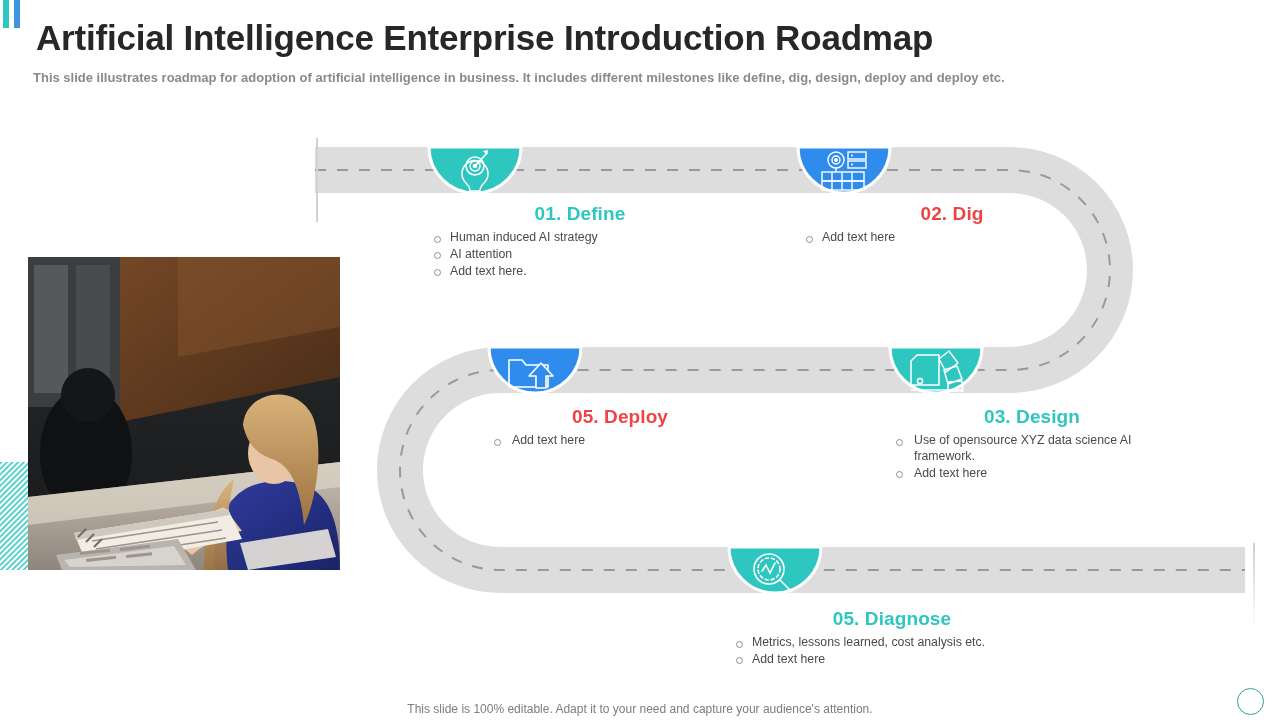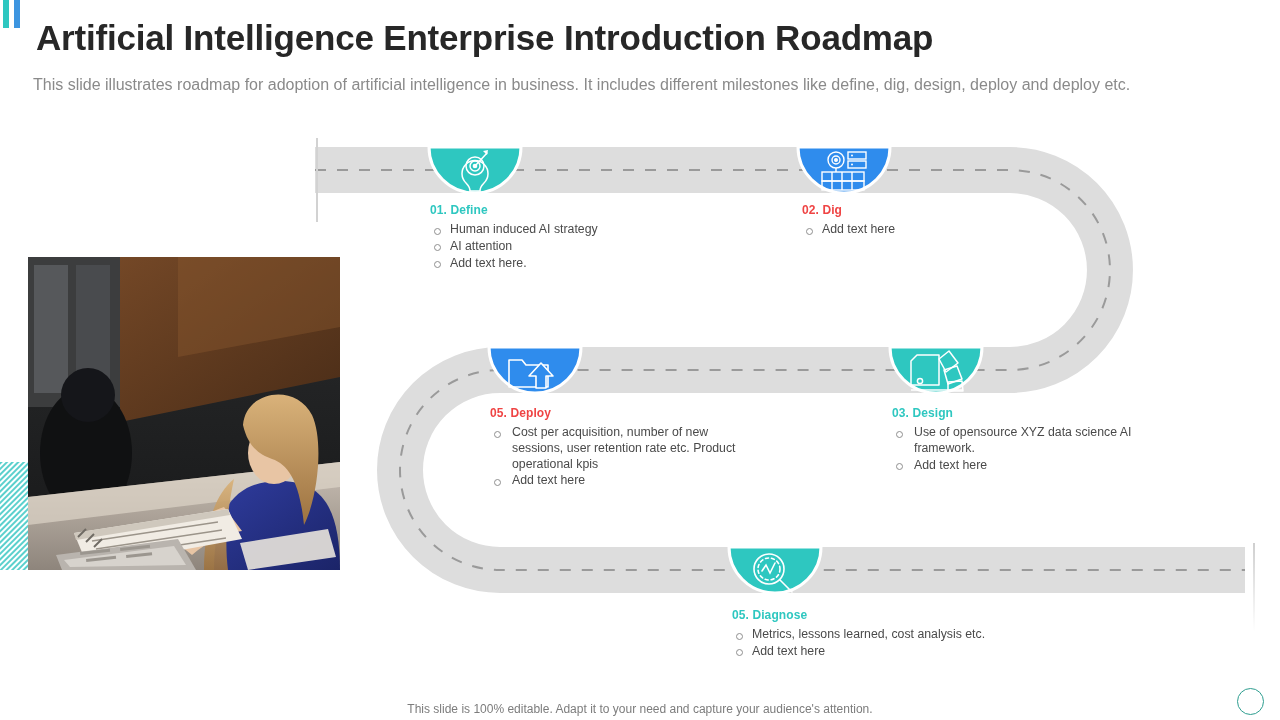--- a/index.html
+++ b/index.html
@@ -16,38 +16,38 @@
   #accent-bars .bar.teal { left:3px;  background:#2ec7c0; }
   #accent-bars .bar.blue { left:14px; background:#3d95e0; }
 
   
   #page-title {
     position:absolute; left:36px; top:18px;
     font-size:35px; font-weight:700; color:#272727;
     letter-spacing:-0.2px; white-space:nowrap;text-align:center;
   }
   #page-subtitle {
-    position:absolute; left:33px; top:76px;
-    font-size:16px; color:#8a8a8a; white-space:nowrap;
+    position:absolute; left:33px; top:70px;
+    font-size:13px; color:#8a8a8a; white-space:nowrap;font-weight:bold;
   }
 
   
   #hatch-deco { position:absolute; left:0; top:462px; width:28px; height:108px; }
 
   
   #photo { position:absolute; left:28px; top:257px; width:312px; height:313px;
            overflow:hidden; background:#2b2b2b; }
   #photo svg { display:block; }
 
   
   #roadmap { position:absolute; left:0; top:0; width:1280px; height:720px; }
 
   
   .milestone { position:absolute; }
-  .ms-title { font-size:12px; font-weight:700; margin-bottom:5px; letter-spacing:0.1px; }
+  .ms-title { font-size:19px; font-weight:700; margin-bottom:5px; letter-spacing:0.1px;text-align:center; }
   .ms-title.teal { color:#2ec7c0; }
   .ms-title.blue { color:#ef4444; }
   .ms-list { list-style:none; }
   .ms-list li {
     position:relative; padding-left:20px;
     font-size:12.3px; color:#4a4a4a; line-height:15.8px; margin-bottom:1px;
   }
   .ms-list li::before {
     content:""; position:absolute; left:4px; top:5.5px;
     width:5px; height:5px; border:1px solid #8f8f8f; border-radius:50%;
@@ -272,21 +272,20 @@
 <div class="milestone" id="ms-dig">
   <div class="ms-title blue">02. Dig</div>
   <ul class="ms-list">
     <li>Add text here</li>
   </ul>
 </div>
 
 <div class="milestone" id="ms-deploy">
   <div class="ms-title blue">05. Deploy</div>
   <ul class="ms-list">
-    <li>Cost per acquisition, number of new sessions, user retention rate etc. Product operational kpis</li>
     <li>Add text here</li>
   </ul>
 </div>
 
 <div class="milestone" id="ms-design">
   <div class="ms-title teal">03. Design</div>
   <ul class="ms-list">
     <li>Use of opensource XYZ data science AI framework.</li>
     <li>Add text here</li>
   </ul>

